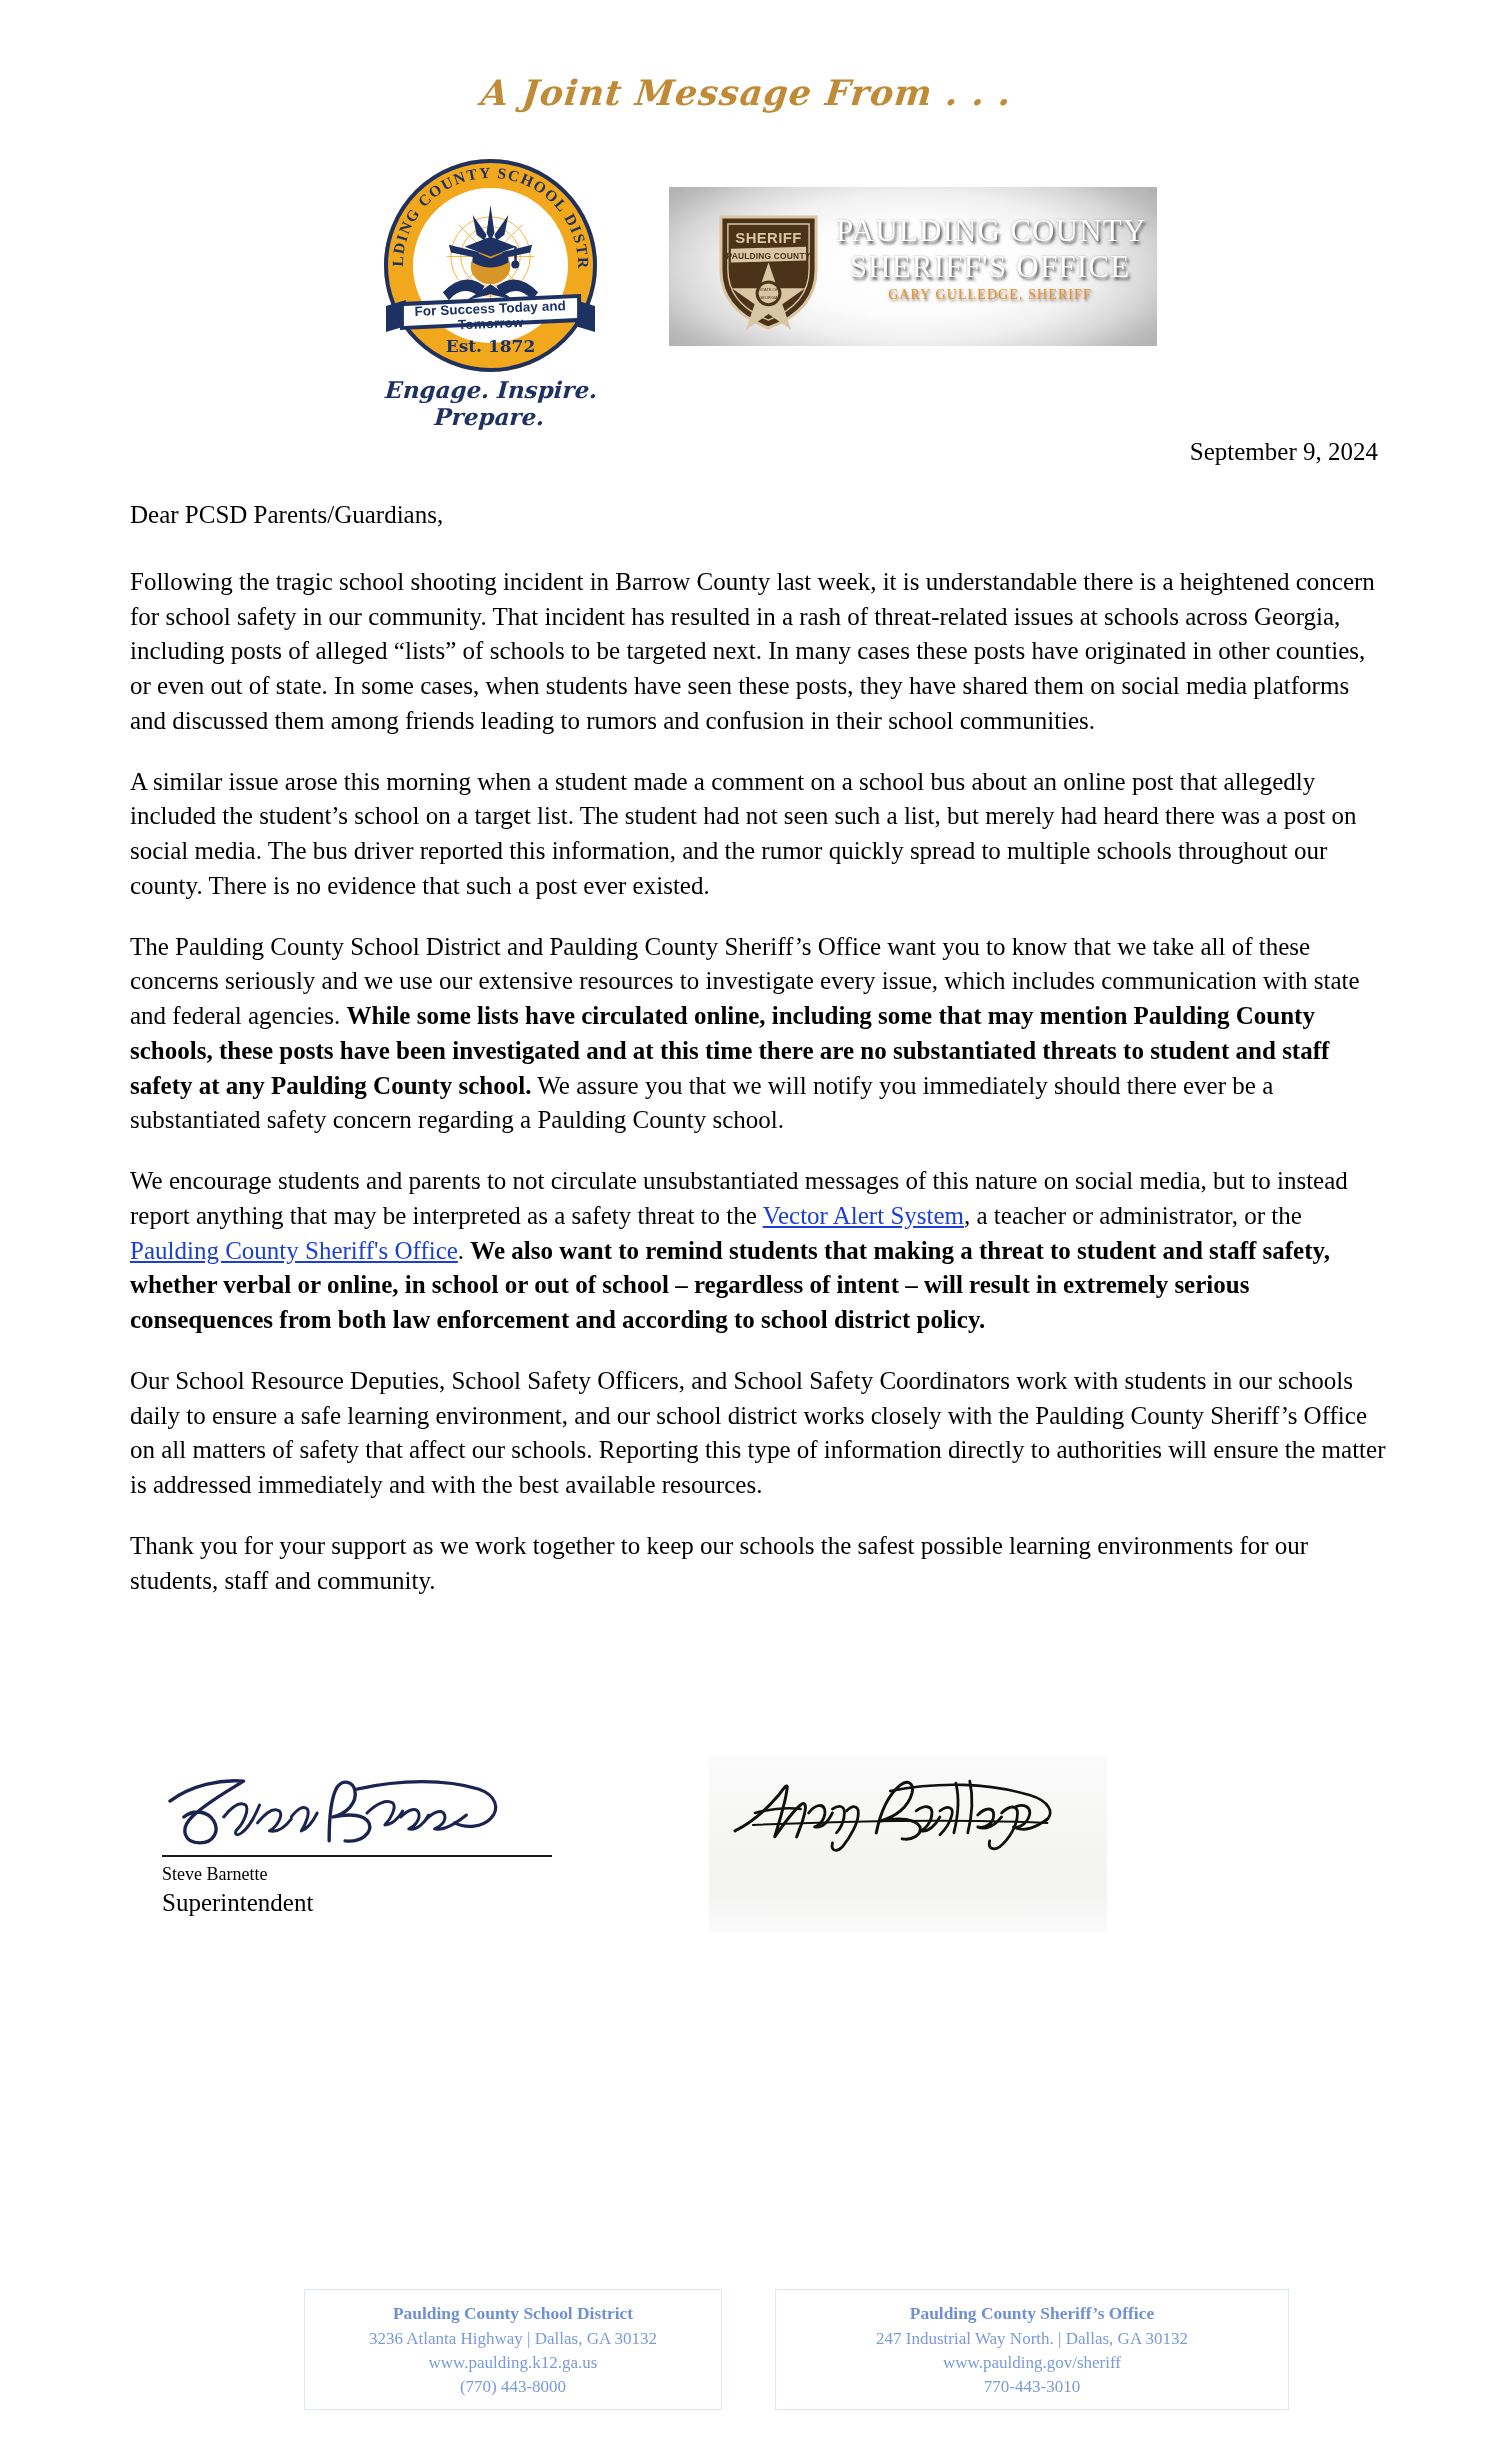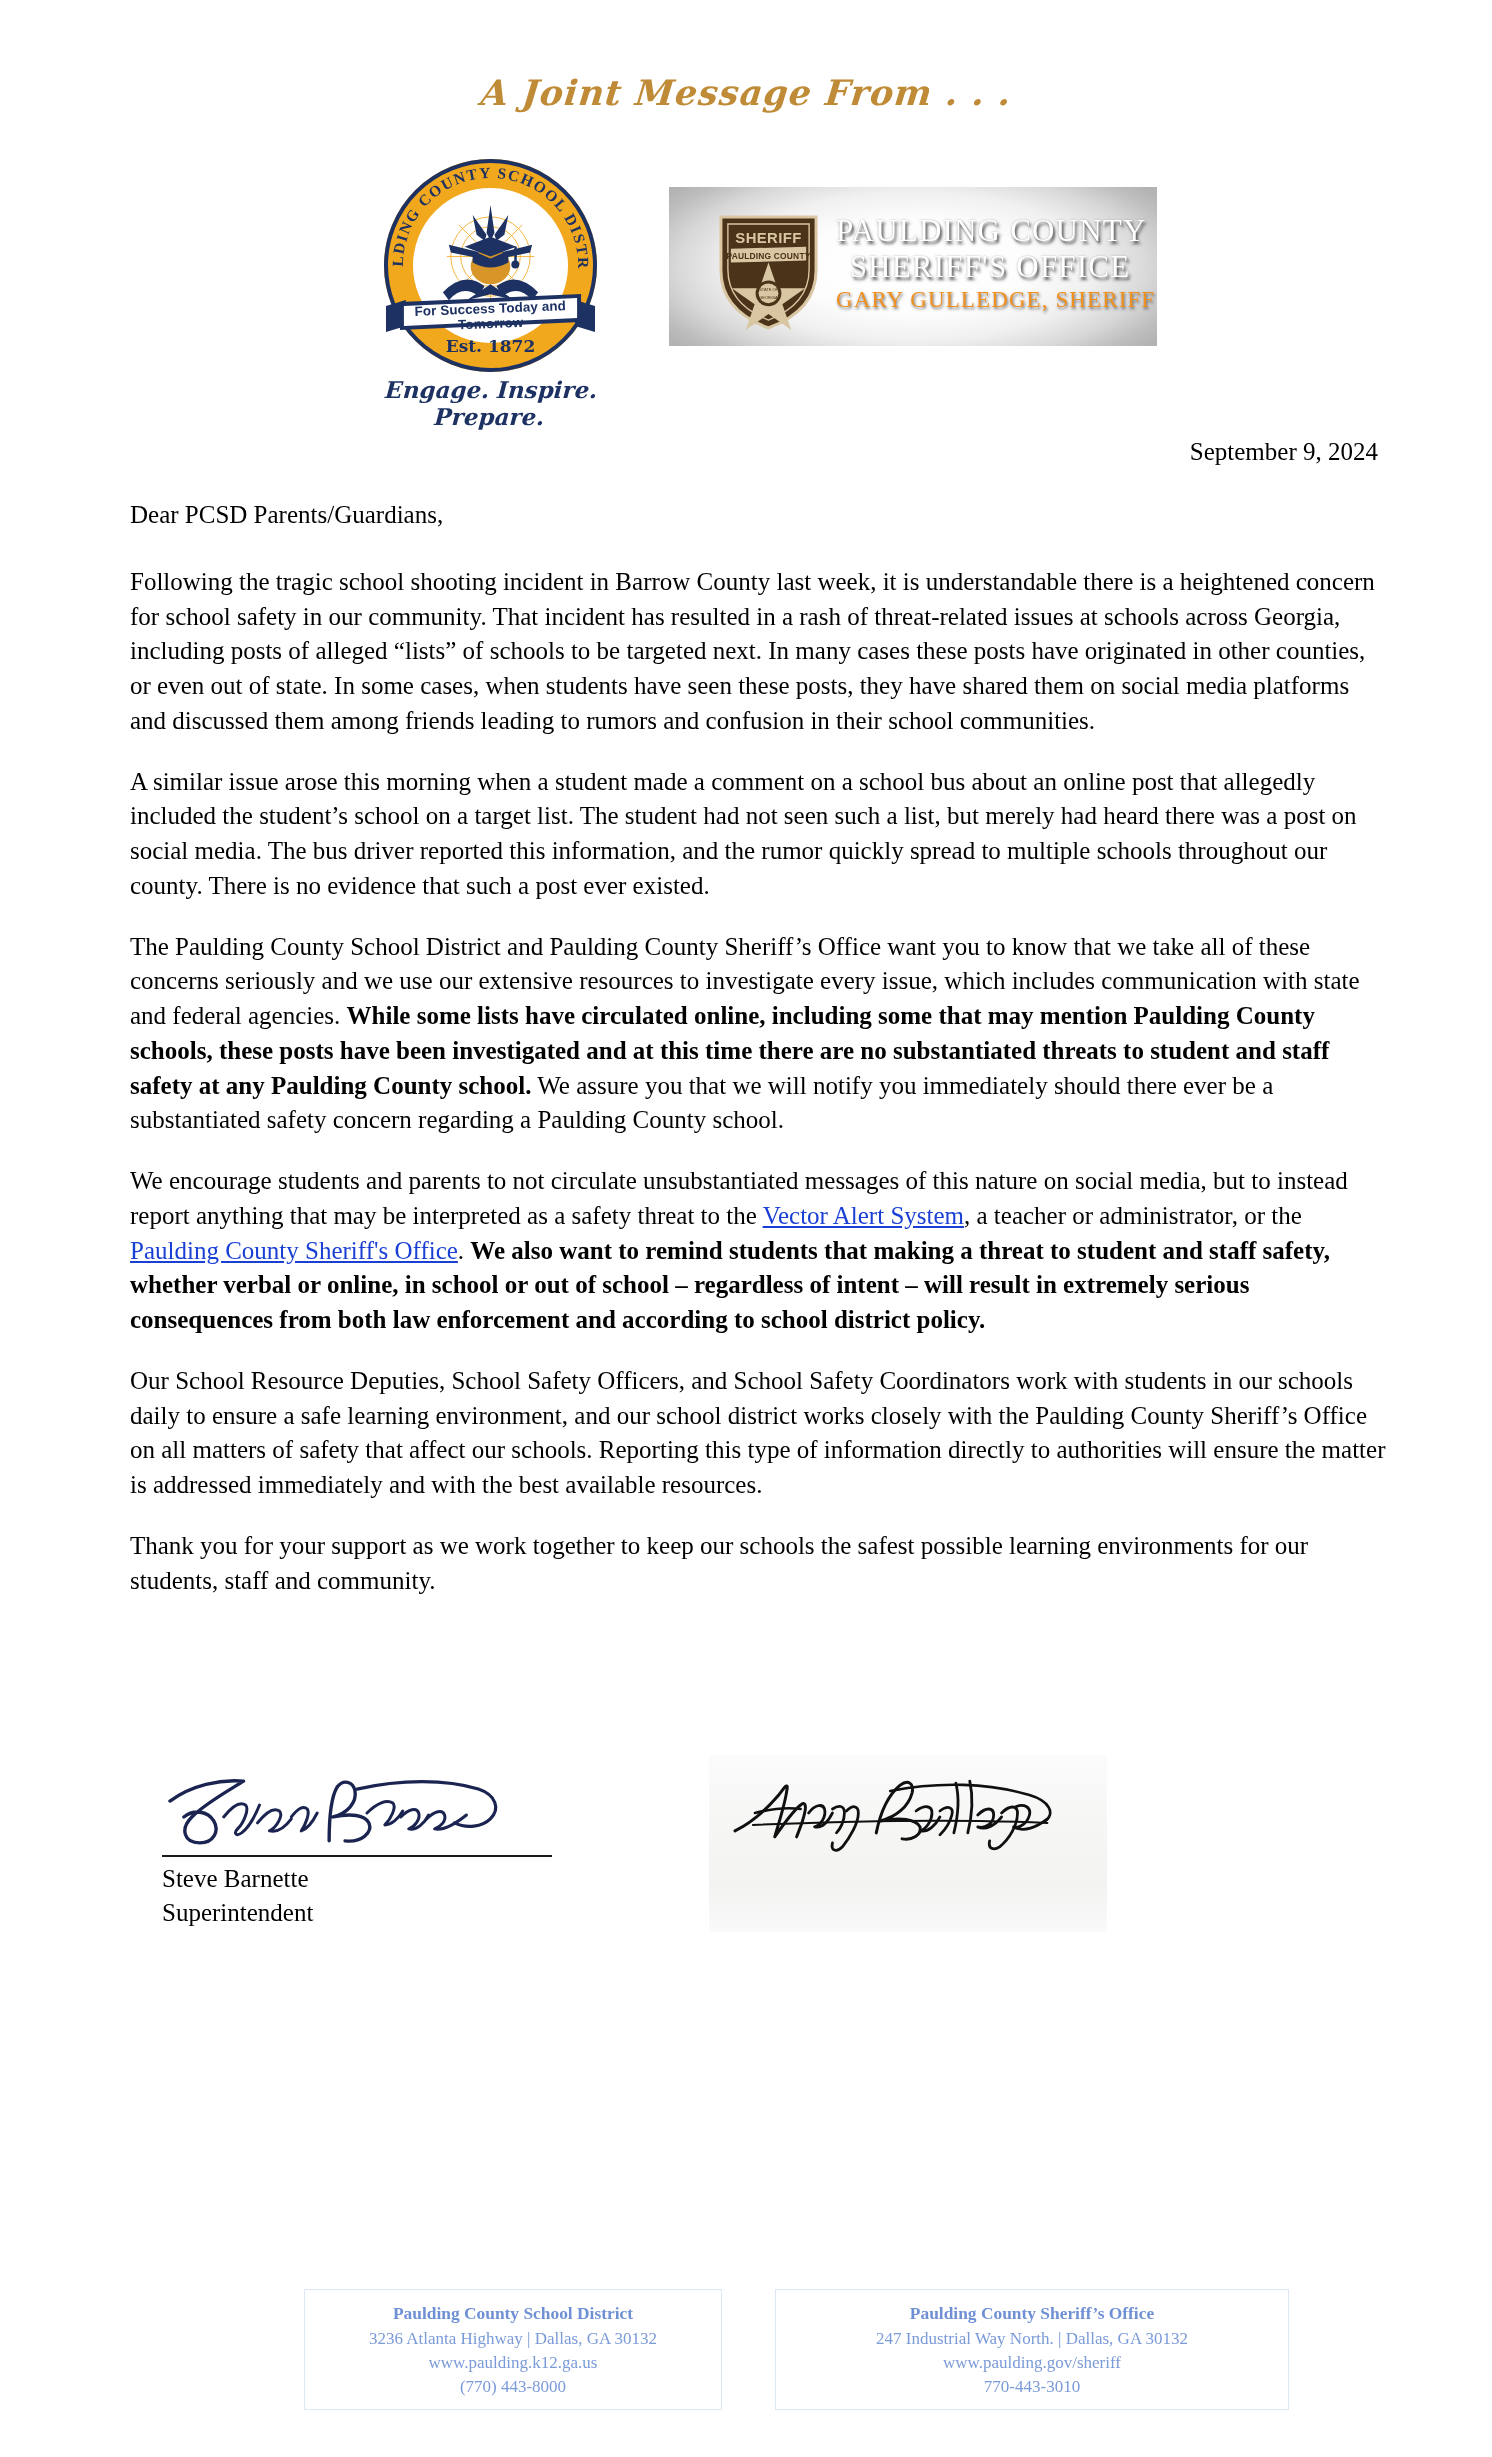--- a/index.html
+++ b/index.html
@@ -168,21 +168,21 @@
     font-family: "Liberation Serif", serif;
     font-size: 31px;
     letter-spacing: 1.2px;
     color: #ffffff;
     text-shadow: 2px 3px 3px rgba(60,60,60,.85), 0 0 2px rgba(120,120,120,.6);
     line-height: 1.16;
     white-space: nowrap;
   }
   .sheriff-line3 {
     font-family: "Liberation Serif", serif;
-    font-size: 23px;
+    font-size: 14px;
     letter-spacing: 1.1px;
     color: #f0901f;
     text-shadow: 1px 2px 3px rgba(70,70,70,.8);
     margin-top: 2px;
     white-space: nowrap;
   }
 
   
   .date {
     position: absolute;
@@ -230,21 +230,21 @@
   .sig-img { position: relative; height: 96px; }
   .sig-img svg { position:absolute; left:0; top:0; display:block; }
   .sig-rule {
     width: 390px;
     height: 2px;
     background: #1a1a1a;
     margin-top: -2px;
   }
   .sig-rule.short { width: 346px; }
   .sig-name {
-    font-size: 25px;
+    font-size: 18px;
     line-height: 1.36;
     margin-top: 5px;
   }
   .sig-title { font-size: 25px; line-height: 1.36; }
   .scan-bg {
     position: absolute;
     left: -22px; top: -6px;
     width: 398px; height: 177px;
     background: linear-gradient(180deg, #fbfbfb 0%, #f6f6f5 40%, #f3f3f2 75%, #fafafa 100%);
   }

